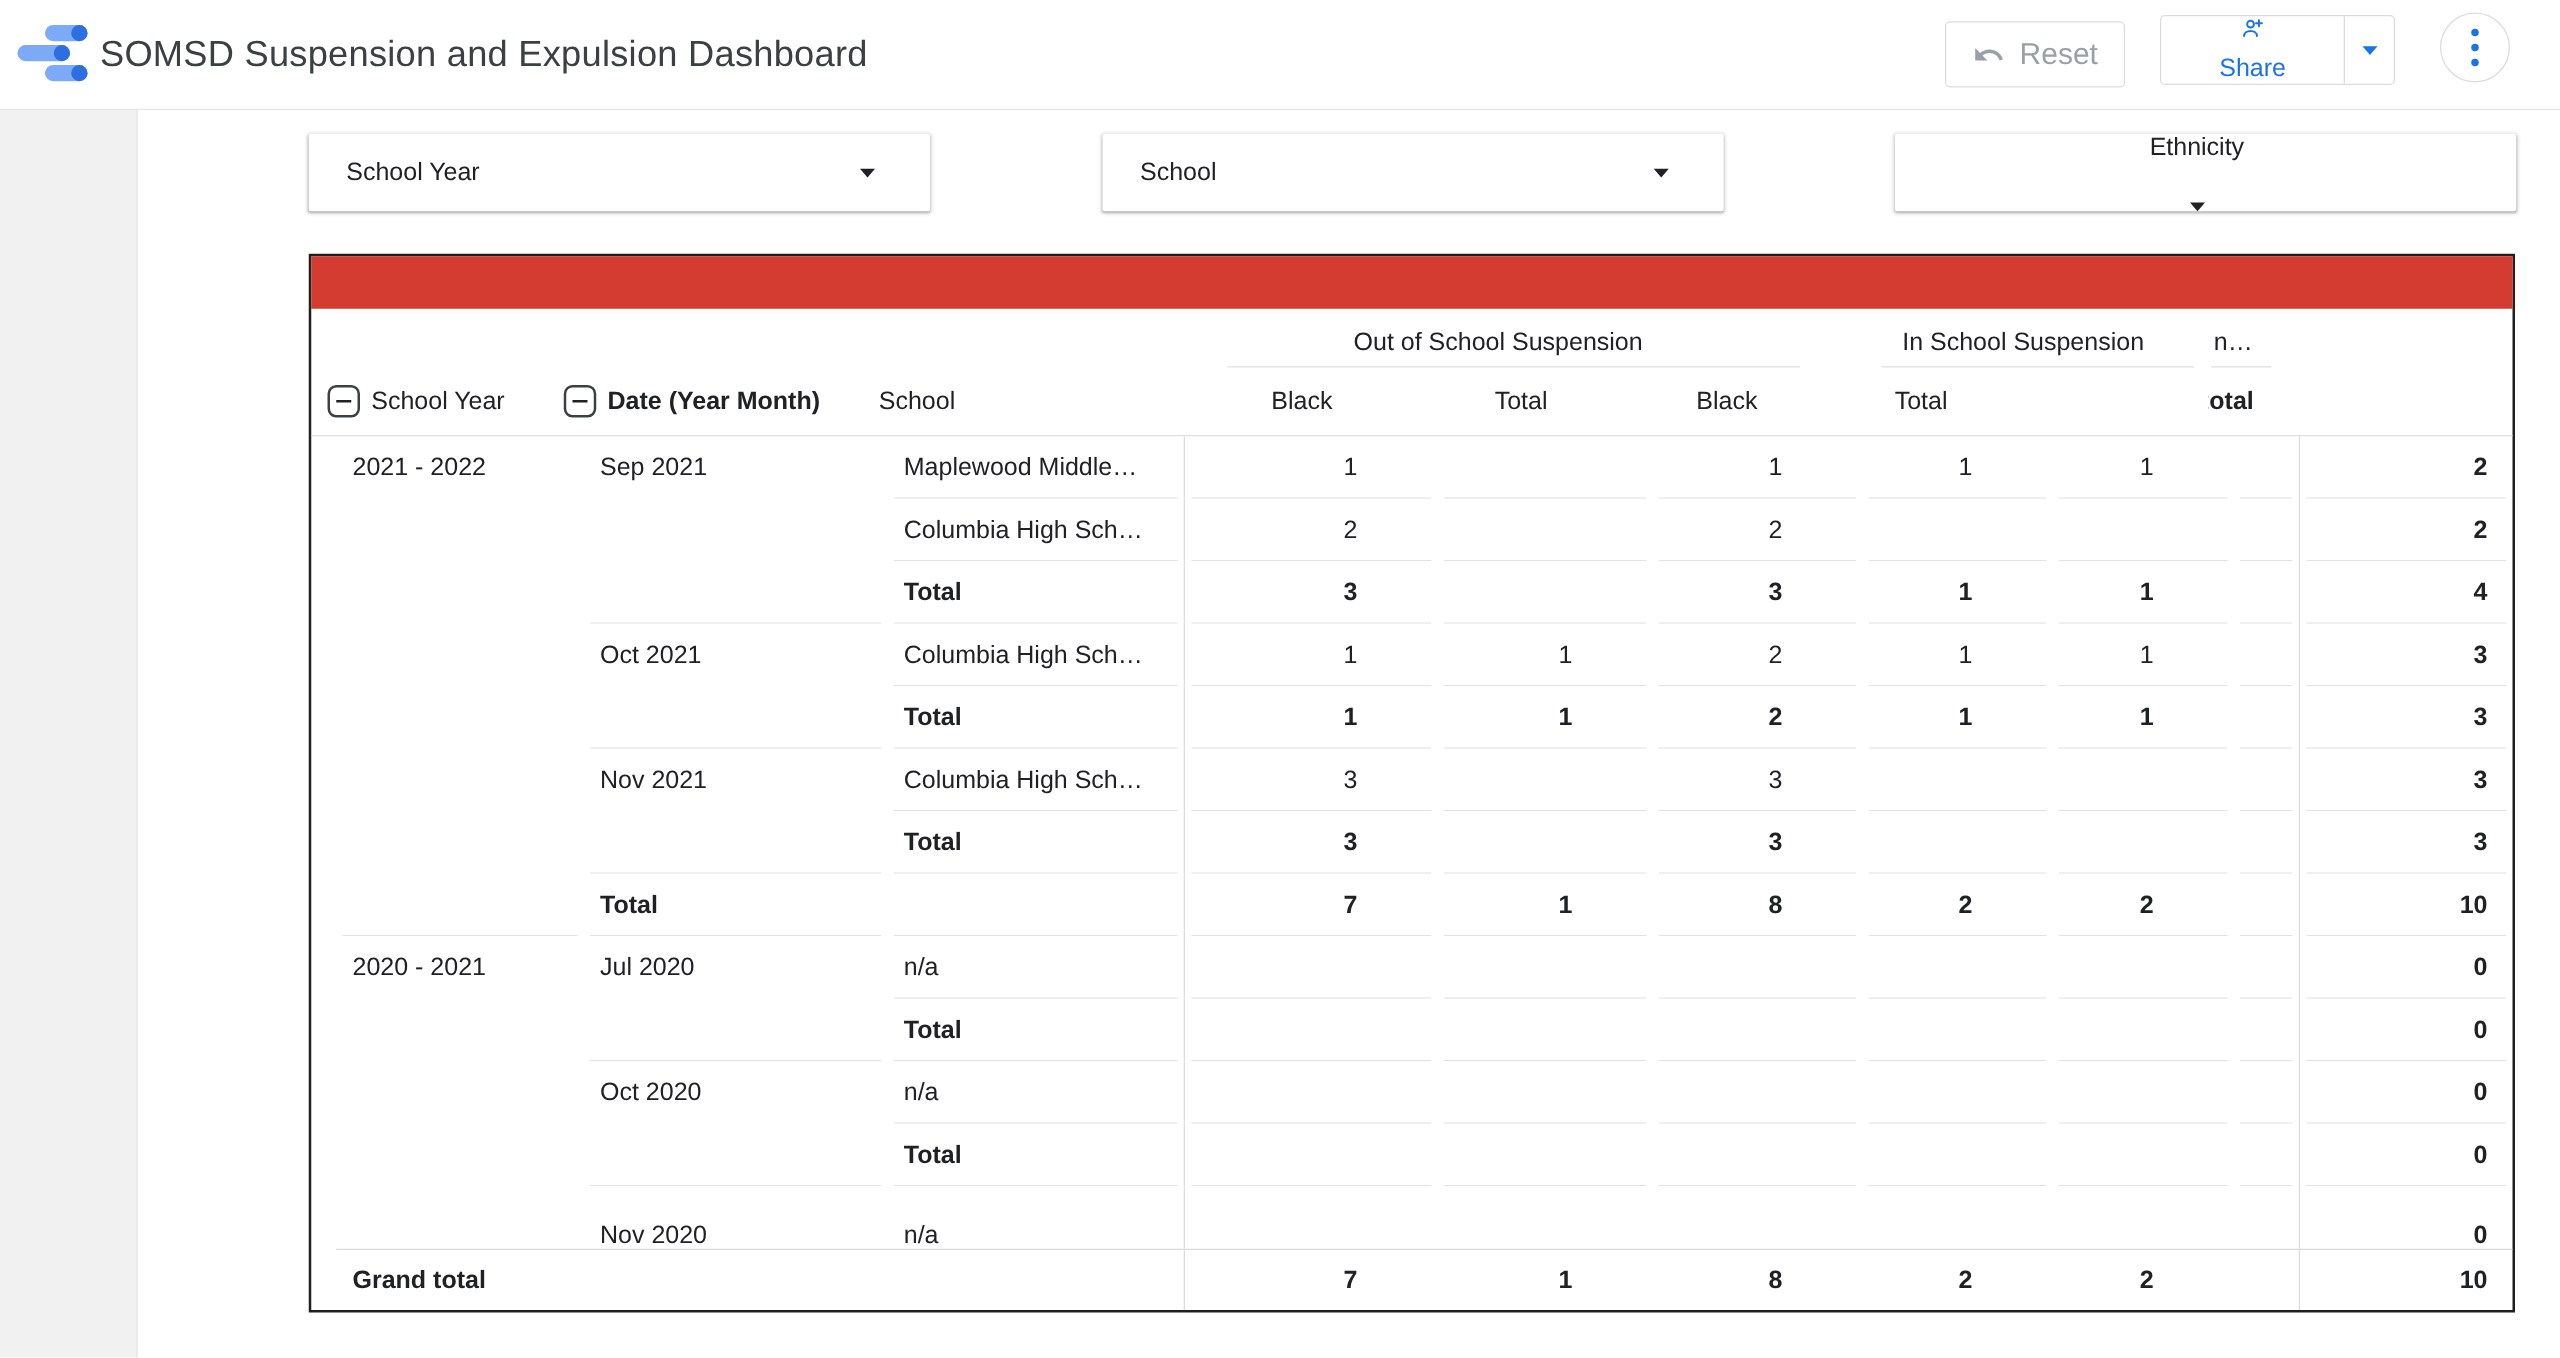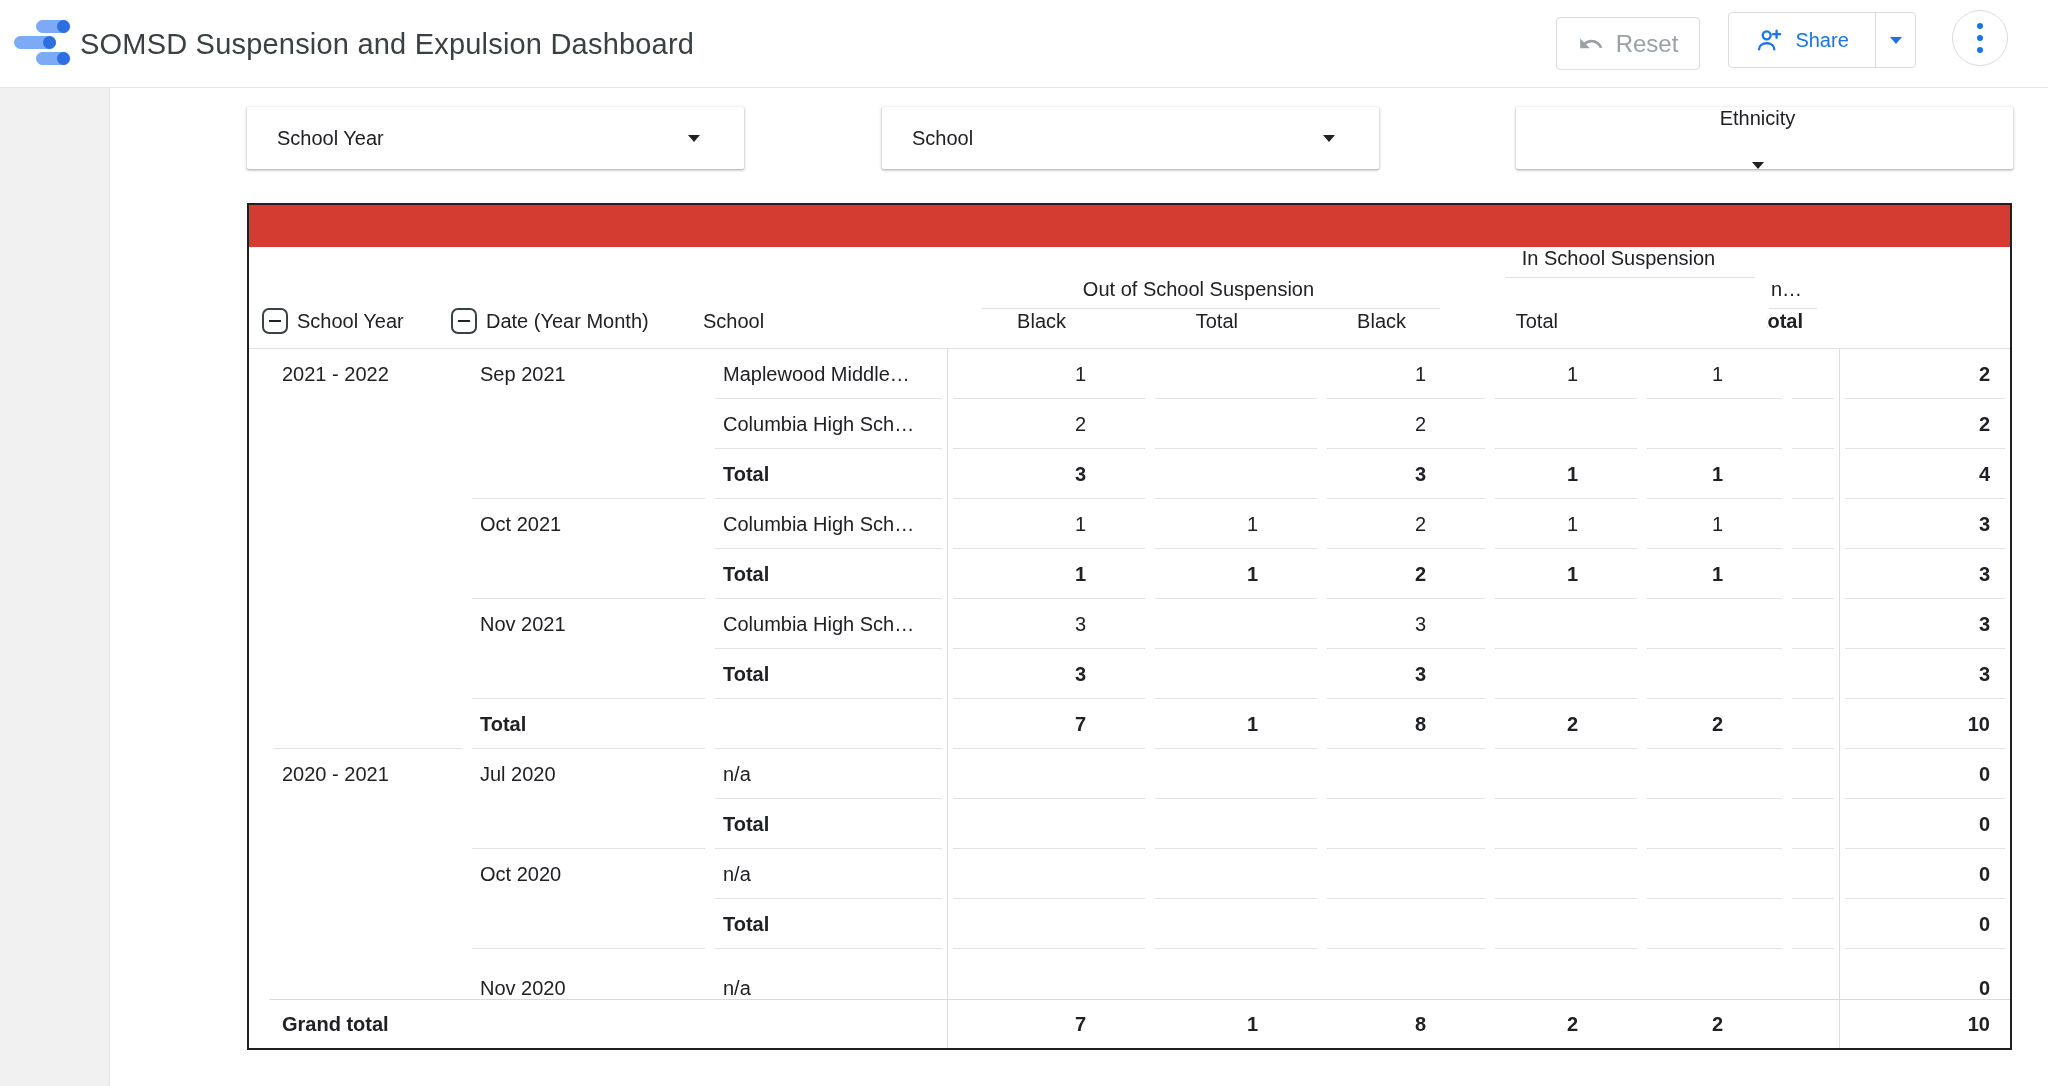--- a/index.html
+++ b/index.html
@@ -11,21 +11,21 @@
   .pill { position:absolute; height:13px; border-radius:7px; background:#7daaf7; }
   .pill::after { content:''; position:absolute; right:0; top:0; width:13px; height:13px; border-radius:50%; background:#2d6fe0; }
   .pill.p1 { left:22px; top:0; width:34px; }
   .pill.p2 { left:0; top:16px; width:42px; }
   .pill.p3 { left:22px; top:32px; width:34px; }
   .app-title { position:absolute; left:80px; top:0; height:88px; display:flex; align-items:center; font-size:29px; color:#3c4043; letter-spacing:.2px; }
 
   .btn { position:absolute; background:#fff; border:1px solid #dadce0; border-radius:4px; display:flex; align-items:center; justify-content:center; cursor:pointer; }
   .reset-btn { left:1556px; top:17px; width:144px; height:53px; gap:12px; color:#9aa0a6; font-size:24px; }
   .share-btn { left:1728px; top:12px; width:188px; height:56px; padding:0; }
-  .share-main { display:flex; align-items:center; justify-content:center; gap:12px; width:147px; height:100%; color:#1a73e8; font-size:20px; font-weight:500; }
+  .share-main { display:flex; align-items:center; justify-content:center; gap:12px; width:147px; height:100%; color:#1a73e8; font-size:20px; font-weight:500;flex-direction:column; }
   .share-caret-seg { width:40px; height:100%; border-left:1px solid #dadce0; display:flex; align-items:center; justify-content:center; }
   .caret-blue { width:0; height:0; border-left:6px solid transparent; border-right:6px solid transparent; border-top:7px solid #1a73e8; }
   .menu-btn { left:1952px; top:10px; width:56px; height:56px; border-radius:50%; flex-direction:column; gap:6px; }
   .dot { width:6px; height:6px; border-radius:50%; background:#1a73e8; }
 
   
   .left-strip { position:absolute; left:0; top:88px; width:110px; height:998px; background:#f1f1f1; border-right:1px solid #e3e3e3; }
 
   
   .filter { position:absolute; top:107px; height:62px; width:497px; background:#fff; border-radius:2px;
@@ -47,21 +47,21 @@
   .gcell::after { content:''; position:absolute; bottom:0; height:1px; background:#e0e0e0; }
   .gcell.oss::after { left:55px; right:30px; }
   .gcell.iss::after { left:35px; right:12px; }
   .gcell.nag::after { left:2px; right:2px; }
   .chead { height:55px; border-bottom:1px solid #e0e0e0; }
   .hdr { font-weight:400; }
   .gt-h { font-weight:700; }
 
   .cell { position:relative; display:flex; align-items:center; height:100%; overflow:hidden; white-space:nowrap; }
   .c0,.c1,.c2 { justify-content:flex-start; padding-left:13px; }
-  .chead .c1 { padding-left:4px; }
+  .chead .c1 { padding-left:4px;font-weight:bold; }
   .c3,.c4,.c5,.c6,.c7 { justify-content:flex-end; padding-right:64px; }
   .c9 { justify-content:flex-end; padding-right:20px; }
   .chead .c9 { padding-right:16px; }
 
   .tbody { position:relative;padding-left:20px; }
   .trow { height:50px; }
   .trow .cell:nth-child(4), .trow .cell:nth-child(10) { border-left:1px solid #dadce0; }
   .bold { font-weight:700; }
   .cell.gtcol { font-weight:700; }
   .l-school .cell:nth-child(n+3)::after,
@@ -131,25 +131,25 @@
 </div>
 <div class="filter f3">
   <span class="flabel">Ethnicity</span>
   <span class="caret-black"></span>
 </div>
 
 <div class="ptable">
   <div class="redbar"></div>
 
   <div class="ghead grid">
+    <div class="gcell oss">
+      <span>Out of School Suspension</span>
+    </div>
     <div class="gcell iss">
       <span>In School Suspension</span>
-    </div>
-    <div class="gcell oss">
-      <span>Out of School Suspension</span>
     </div>
     <div class="gcell nag">
       <span>n…</span>
     </div>
   </div>
 
   <div class="chead grid">
     <div class="cell c0 hdr">
       <span class="collapse">
           <span class="minusbar"></span>

